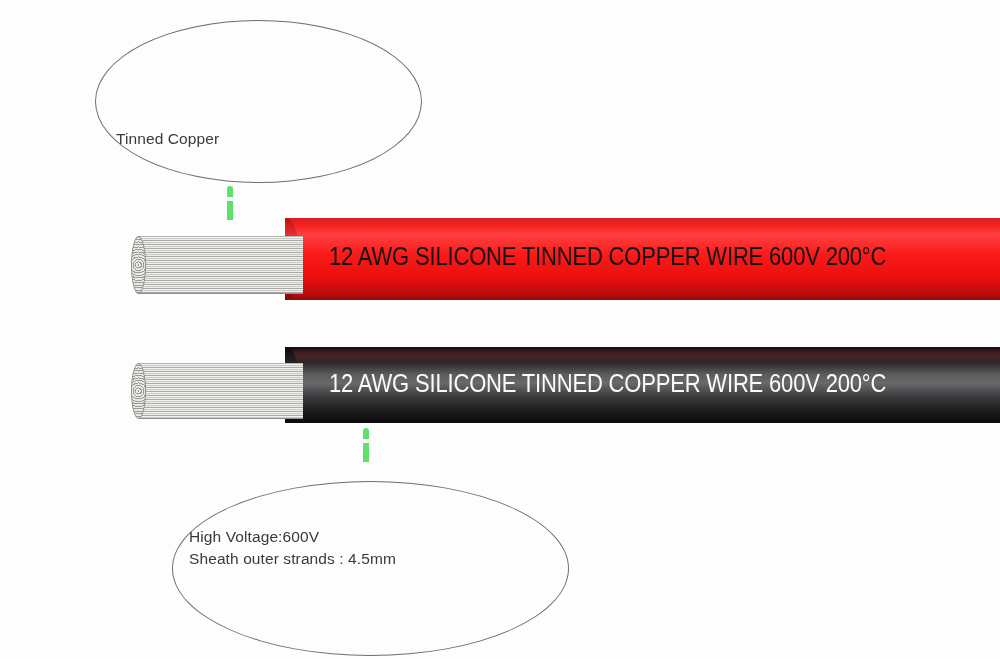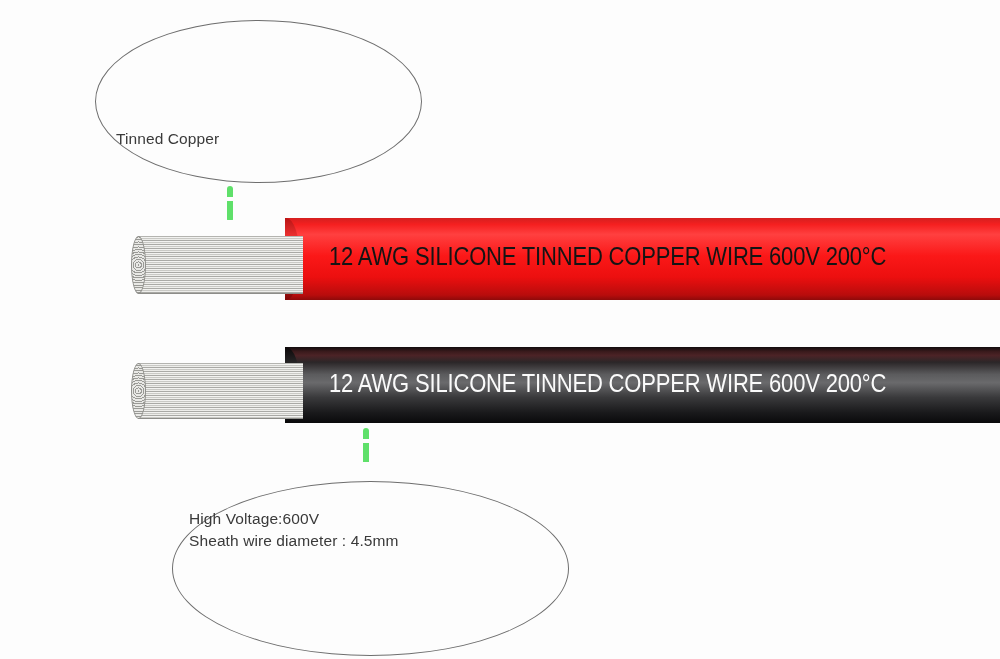--- a/index.html
+++ b/index.html
@@ -48,21 +48,21 @@
     white-space: nowrap;
     letter-spacing: 0.1px;
   }
   .callout-text-top {
     left: 116px;
     top: 80px;
     margin-top: 48px;
   }
   .callout-text-bottom {
     left: 189px;
-    top: 508px;
+    top: 526px;
   }
   .callout-text div {
     white-space: nowrap;
   }
 
   
   .pointer {
     position: absolute;
     width: 6px;
     background-image: linear-gradient(
@@ -236,16 +236,16 @@
       <div class="wire-label wire-label-black">12 AWG SILICONE TINNED COPPER WIRE 600V 200°C</div>
     </div>
     <div class="conductor conductor-black"></div>
     <div class="cut-face cut-face-black"></div>
   </div>
 
   <div class="pointer pointer-bottom"></div>
   <div class="callout callout-bottom"></div>
   <div class="callout-text callout-text-bottom">
     <div>High Voltage:600V</div>
-    <div>Sheath wire diameter : 4.5mm</div>
+    <div>Sheath outer strands : 4.5mm</div>
   </div>
 
 </div>
 
 </body></html>

